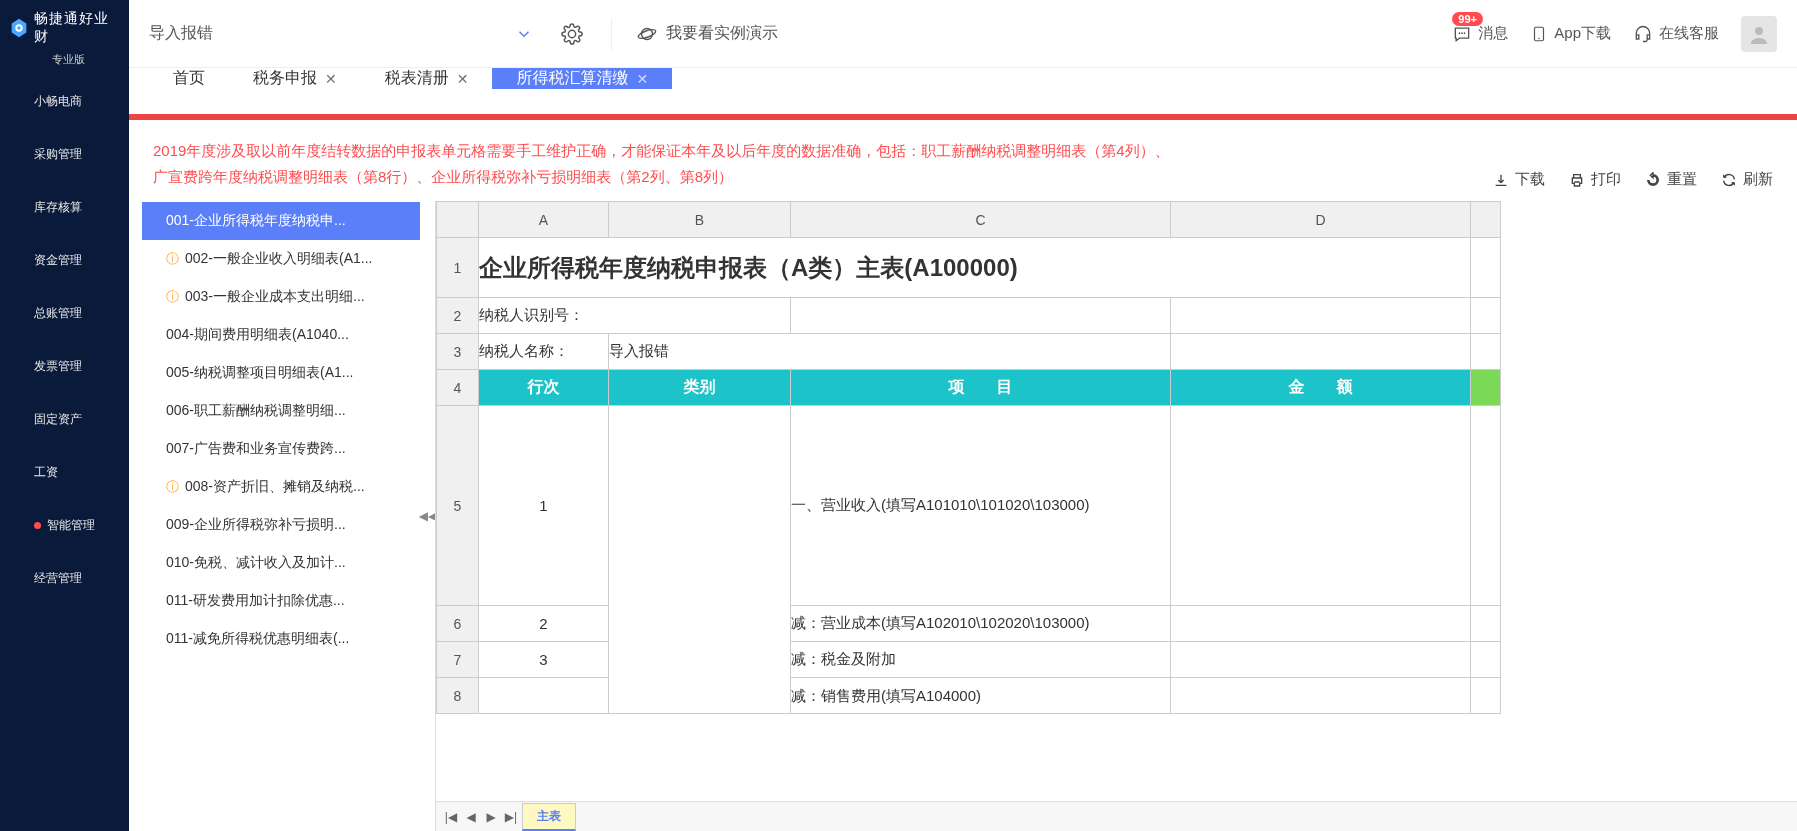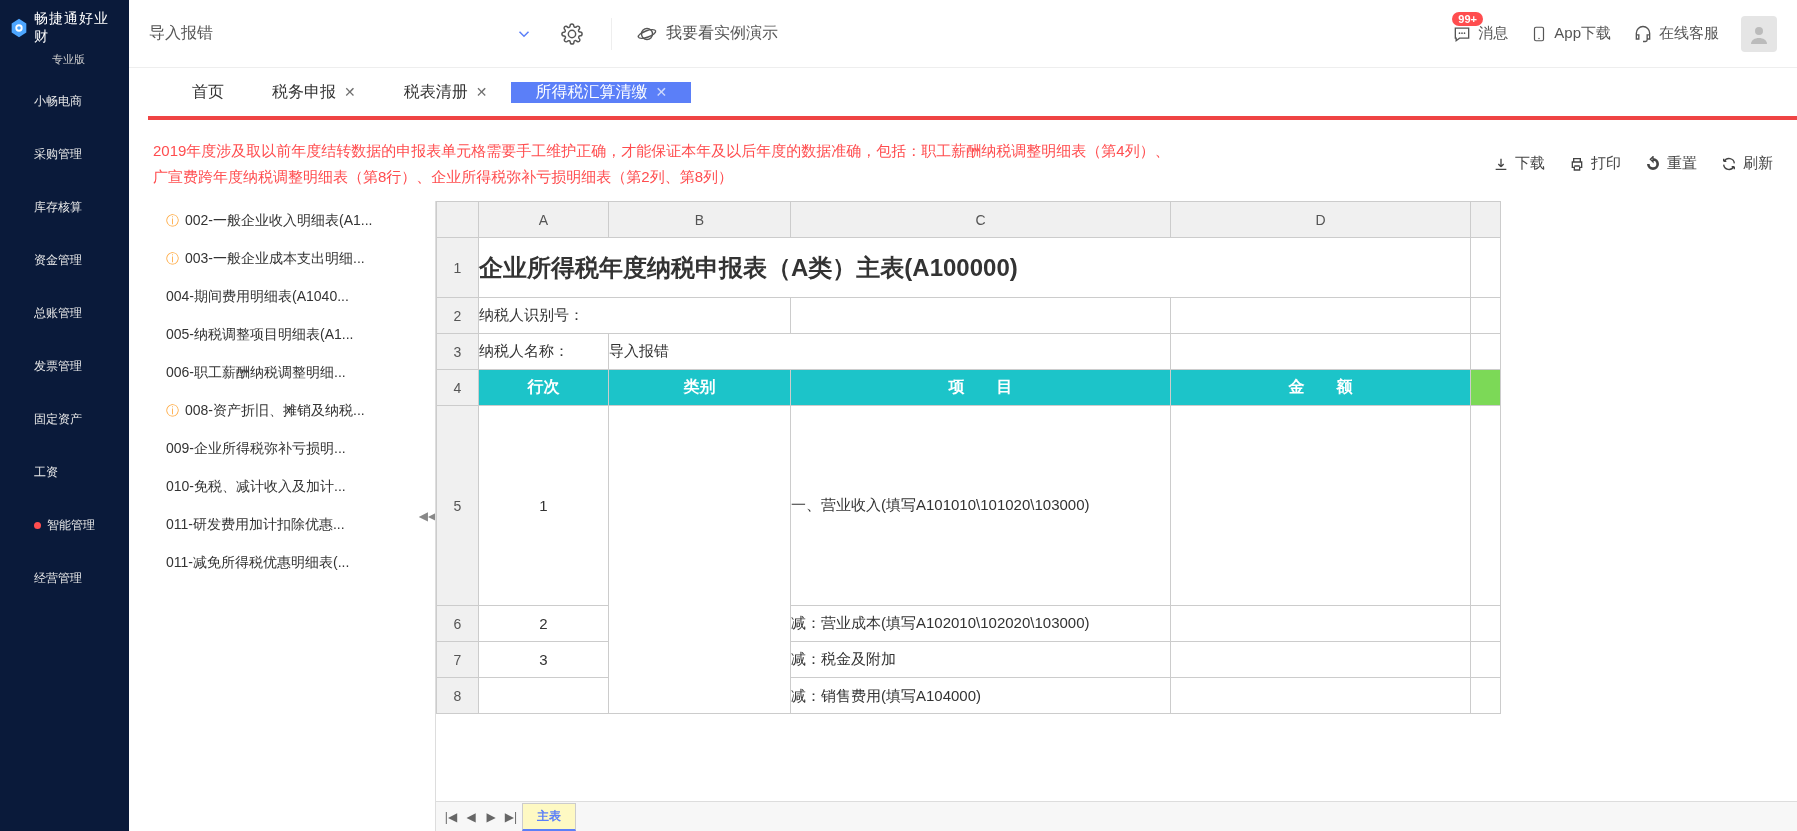--- a/index.html
+++ b/index.html
@@ -27,27 +27,27 @@
 .chev { color: #5b7ff8; font-size: 16px; cursor: pointer; padding: 6px; }
 .gear { font-size: 20px; color: #555; cursor: pointer; padding: 4px; }
 .divider-v { width: 1px; height: 32px; background: #eee; margin: 0 24px; }
 .demo-link { display: flex; align-items: center; gap: 8px; color: #555; font-size: 16px; cursor: pointer; }
 .topbar-right { margin-left: auto; display: flex; align-items: center; gap: 22px; }
 .tb-item { display: flex; align-items: center; gap: 6px; color: #555; font-size: 15px; cursor: pointer; position: relative; }
 .badge { position: absolute; top: -12px; left: 0; background: #ff4d4f; color: #fff; font-size: 11px; font-weight: bold; padding: 1px 6px; border-radius: 10px; }
 .avatar { width: 36px; height: 36px; background: #e5e5e5; border-radius: 4px; display: flex; align-items: center; justify-content: center; color: #bbb; font-size: 20px; }
 
 
-.tabs { height: 52px; display: flex; align-items: center; padding: 0 20px; border-bottom: 4px solid #ef4444; margin-left: 19px; }
+.tabs { height: 52px; display: flex; align-items: flex-start; padding: 0 20px; border-bottom: 6px solid #ef4444; }
 .tab { display: flex; align-items: center; padding: 0 24px; font-size: 16px; color: #333; cursor: pointer; gap: 8px; }
 .tab.active { background: #5b7ff8; color: #fff; }
 .tab-close { font-size: 14px; color: inherit; opacity: 0.7; cursor: pointer; }
 
 
-.toolbar-row { display: flex; padding: 18px 24px 12px; gap: 24px; align-items: center; }
+.toolbar-row { display: flex; padding: 18px 24px 12px; gap: 24px; align-items: flex-end; }
 .notice { color: #ff4d4f; font-size: 15px; line-height: 1.7; flex: 1; max-width: 1030px; }
 .toolbar-actions { display: flex; gap: 24px; margin-left: auto; flex-shrink: 0; align-items: center; }
 .tbtn { display: flex; align-items: center; gap: 6px; font-size: 15px; color: #444; cursor: pointer; }
 
 
 .content { flex: 1; display: flex; min-height: 0; padding: 0 0 0 12px; }
 .tree { width: 280px; flex-shrink: 0; overflow-y: auto; border: 1px solid transparent; }
 .tree-item { padding: 10px 14px 10px 24px; font-size: 14px; cursor: pointer; white-space: nowrap; overflow: hidden; text-overflow: ellipsis; display: flex; align-items: center; gap: 6px; }
 .tree-item.selected { background: #5b7ff8; color: #fff; }
 .tree-q { color: #ffa940; font-size: 13px; }
@@ -228,36 +228,42 @@
                 <path fill="none" stroke="#444" stroke-width="2" d="M20 11A8 8 0 005 8m-1 0V4m0 4h4 M4 13a8 8 0 0015 3m1 0v4m0-4h-4"></path>
               </svg>
             </span>
           <span>刷新</span>
         </div>
       </div>
     </div>
 
     <div class="content">
       <div class="tree" id="tree-list">
+          <div class="tree-item selected">
+            <span>001-企业所得税年度纳税申...</span>
+          </div>
           <div class="tree-item">
             <span class="tree-q">ⓘ</span>
             <span>002-一般企业收入明细表(A1...</span>
           </div>
           <div class="tree-item">
             <span class="tree-q">ⓘ</span>
             <span>003-一般企业成本支出明细...</span>
           </div>
           <div class="tree-item">
             <span>004-期间费用明细表(A1040...</span>
           </div>
           <div class="tree-item">
             <span>005-纳税调整项目明细表(A1...</span>
           </div>
           <div class="tree-item">
             <span>006-职工薪酬纳税调整明细...</span>
+          </div>
+          <div class="tree-item">
+            <span>007-广告费和业务宣传费跨...</span>
           </div>
           <div class="tree-item">
             <span class="tree-q">ⓘ</span>
             <span>008-资产折旧、摊销及纳税...</span>
           </div>
           <div class="tree-item">
             <span>009-企业所得税弥补亏损明...</span>
           </div>
           <div class="tree-item">
             <span>010-免税、减计收入及加计...</span>

